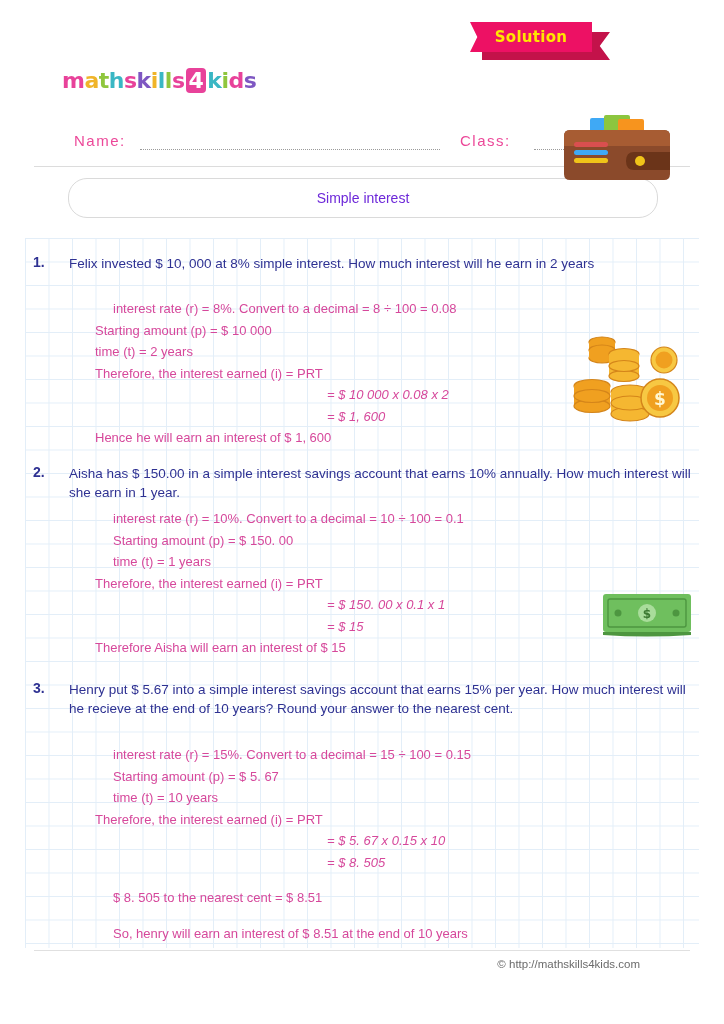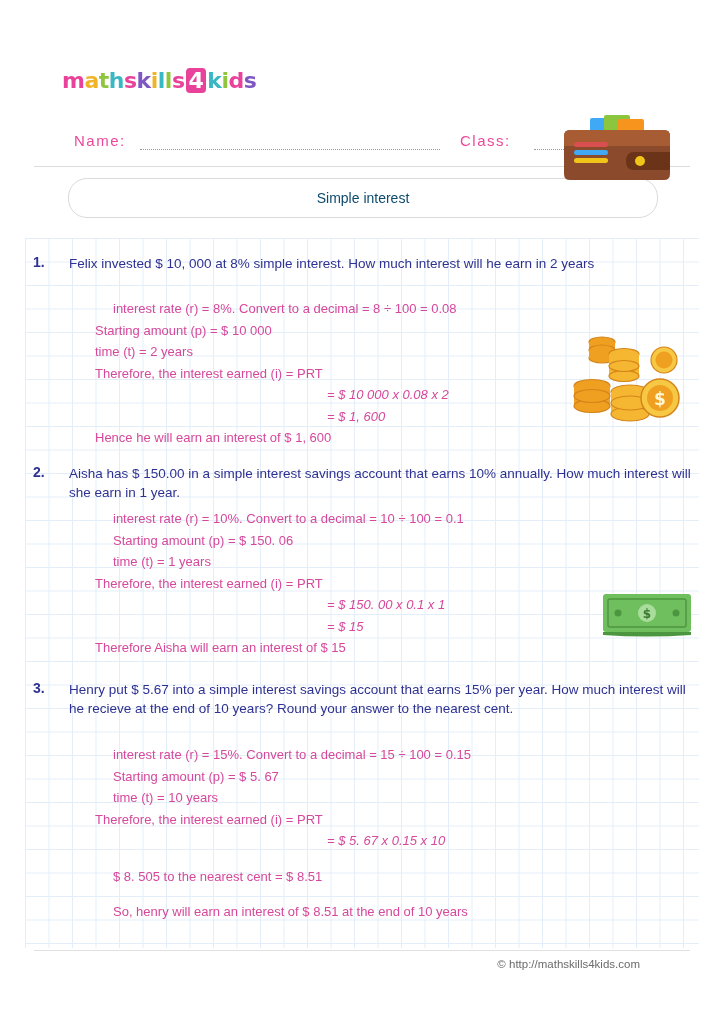--- a/index.html
+++ b/index.html
@@ -135,21 +135,21 @@
     height: 38px;
     border: 1px solid #dadada;
     border-radius: 19px;
     display: flex;
     align-items: center;
     justify-content: center;
     background: #fff;
   }
   .title-box span {
     font-size: 14px;
-    color: #0c4a6e;
+    color: #6d28d9;
   }
 
   
   .grid-area {
     position: absolute;
     left: 25px;
     top: 238px;
     width: 674px;
     height: 710px;
     background-image:
@@ -235,20 +235,26 @@
 </style>
 </head>
 <body>
 
 <div class="header">
 
   <div class="logo">
     <span class="l1">m</span><span class="l2">a</span><span class="l3">t</span><span class="l4">h</span><span class="l5">s</span><span class="l6">k</span><span class="l7">i</span><span class="l8">l</span><span class="l9">l</span><span class="l10">s</span><span class="four">4</span><span class="l12">k</span><span class="l13">i</span><span class="l14">d</span><span class="l15">s</span>
   </div>
 
+  <div class="ribbon">
+    <div class="ribbon-back"></div>
+    <div class="ribbon-front">
+      <span>Solution</span>
+    </div>
+  </div>
 </div>
 
 <div class="nameline">
   <div class="lbl name-lbl">Name:</div>
   <div class="dots dots-name"></div>
   <div class="lbl class-lbl">Class:</div>
   <div class="dots dots-class"></div>
 </div>
 <div class="hrule"></div>
 
@@ -272,38 +278,39 @@
       <div class="row eq">= $ 1, 600</div>
       <div class="row">Hence he will earn an interest of $ 1, 600</div>
     </div>
   </div>
 
   <div class="problem" style="top:226px;">
     <div class="qnum">2.</div>
     <div class="qtext">Aisha has $ 150.00 in a simple interest savings account that earns 10% annually. How much interest will she earn in 1 year.</div>
     <div class="steps purple" style="top:44px;">
       <div class="row indent">interest rate (r) = 10%. Convert to a decimal = 10 ÷ 100 = 0.1</div>
-      <div class="row indent">Starting amount (p) = $ 150. 06</div>
+      <div class="row indent">Starting amount (p) = $ 150. 00</div>
       <div class="row indent">time (t) = 1 years</div>
       <div class="row">Therefore, the interest earned (i) = PRT</div>
       <div class="row eq">= $ 150. 00 x 0.1 x 1</div>
       <div class="row eq">= $ 15</div>
       <div class="row">Therefore Aisha will earn an interest of $ 15</div>
     </div>
   </div>
 
   <div class="problem" style="top:442px;">
     <div class="qnum">3.</div>
     <div class="qtext">Henry put $ 5.67 into a simple interest savings account that earns 15% per year. How much interest will he recieve at the end of 10 years? Round your answer to the nearest cent.</div>
     <div class="steps purple" style="top:64px;">
       <div class="row indent">interest rate (r) = 15%. Convert to a decimal = 15 ÷ 100 = 0.15</div>
       <div class="row indent">Starting amount (p) = $ 5. 67</div>
       <div class="row indent">time (t) = 10 years</div>
       <div class="row">Therefore, the interest earned (i) = PRT</div>
       <div class="row eq">= $ 5. 67 x 0.15 x 10</div>
+      <div class="row eq">= $ 8. 505</div>
       <div class="row indent" style="padding-top:14px;">$ 8. 505 to the nearest cent = $ 8.51</div>
       <div class="row indent" style="padding-top:14px;">So, henry will earn an interest of $ 8.51 at the end of 10 years</div>
     </div>
   </div>
 
 </div>
 
 <svg class="art wallet" viewBox="0 0 116 70">
   <rect x="30" y="6" width="26" height="22" rx="2" fill="#3fa9f5"></rect>
   <rect x="44" y="3" width="26" height="25" rx="2" fill="#8cc63f"></rect>

